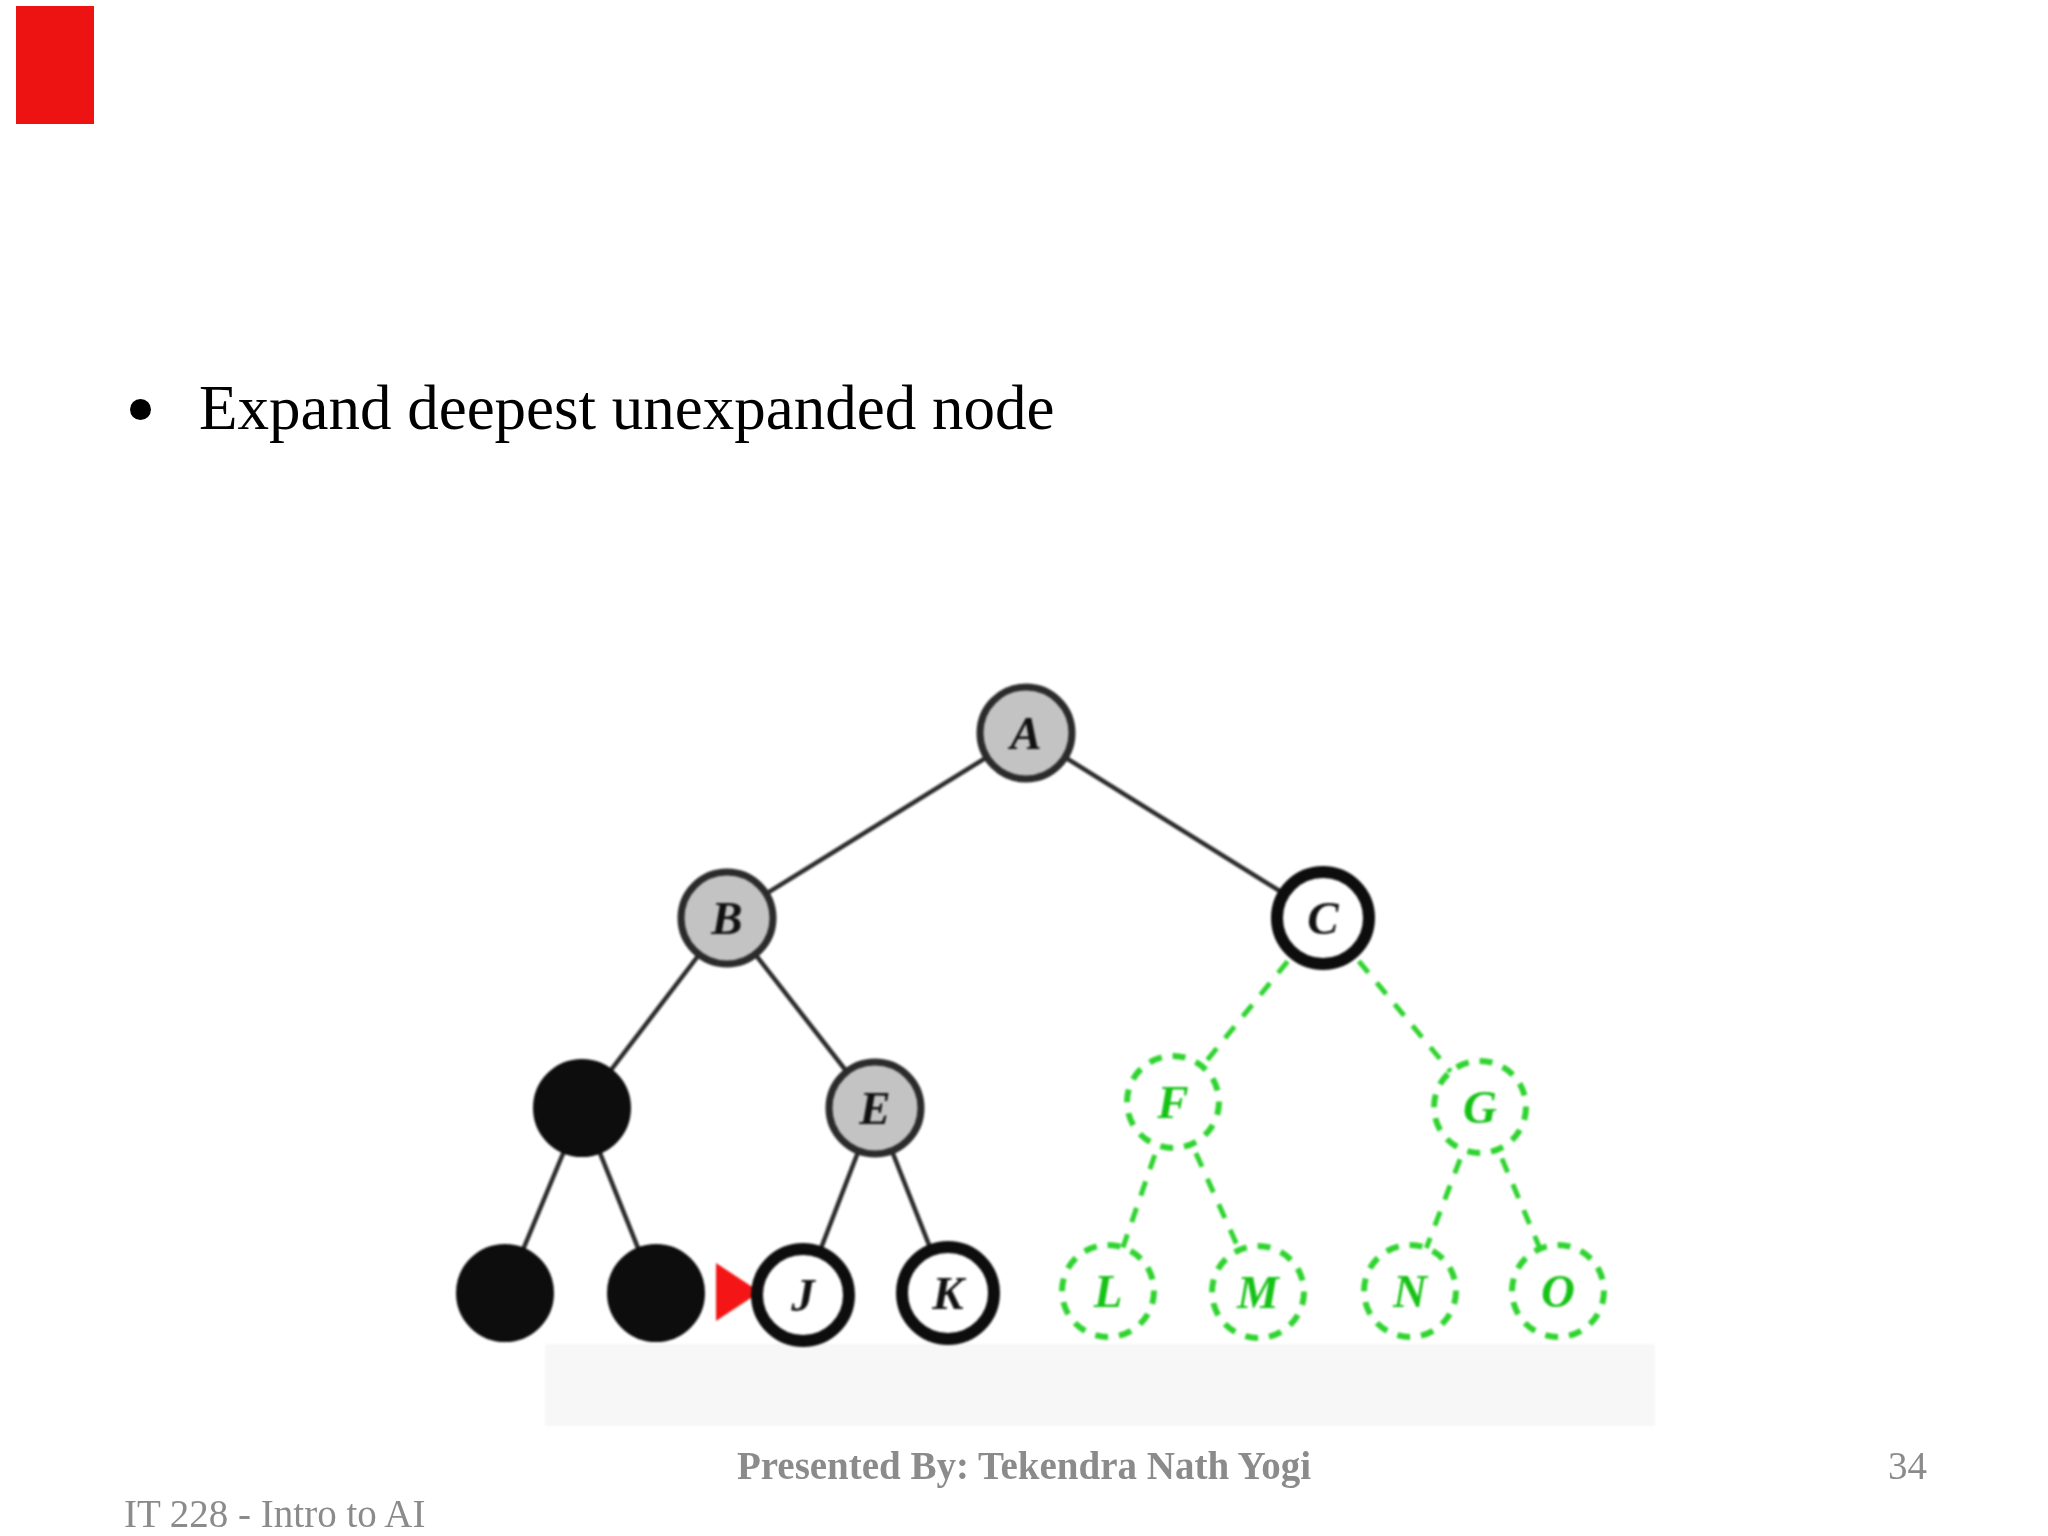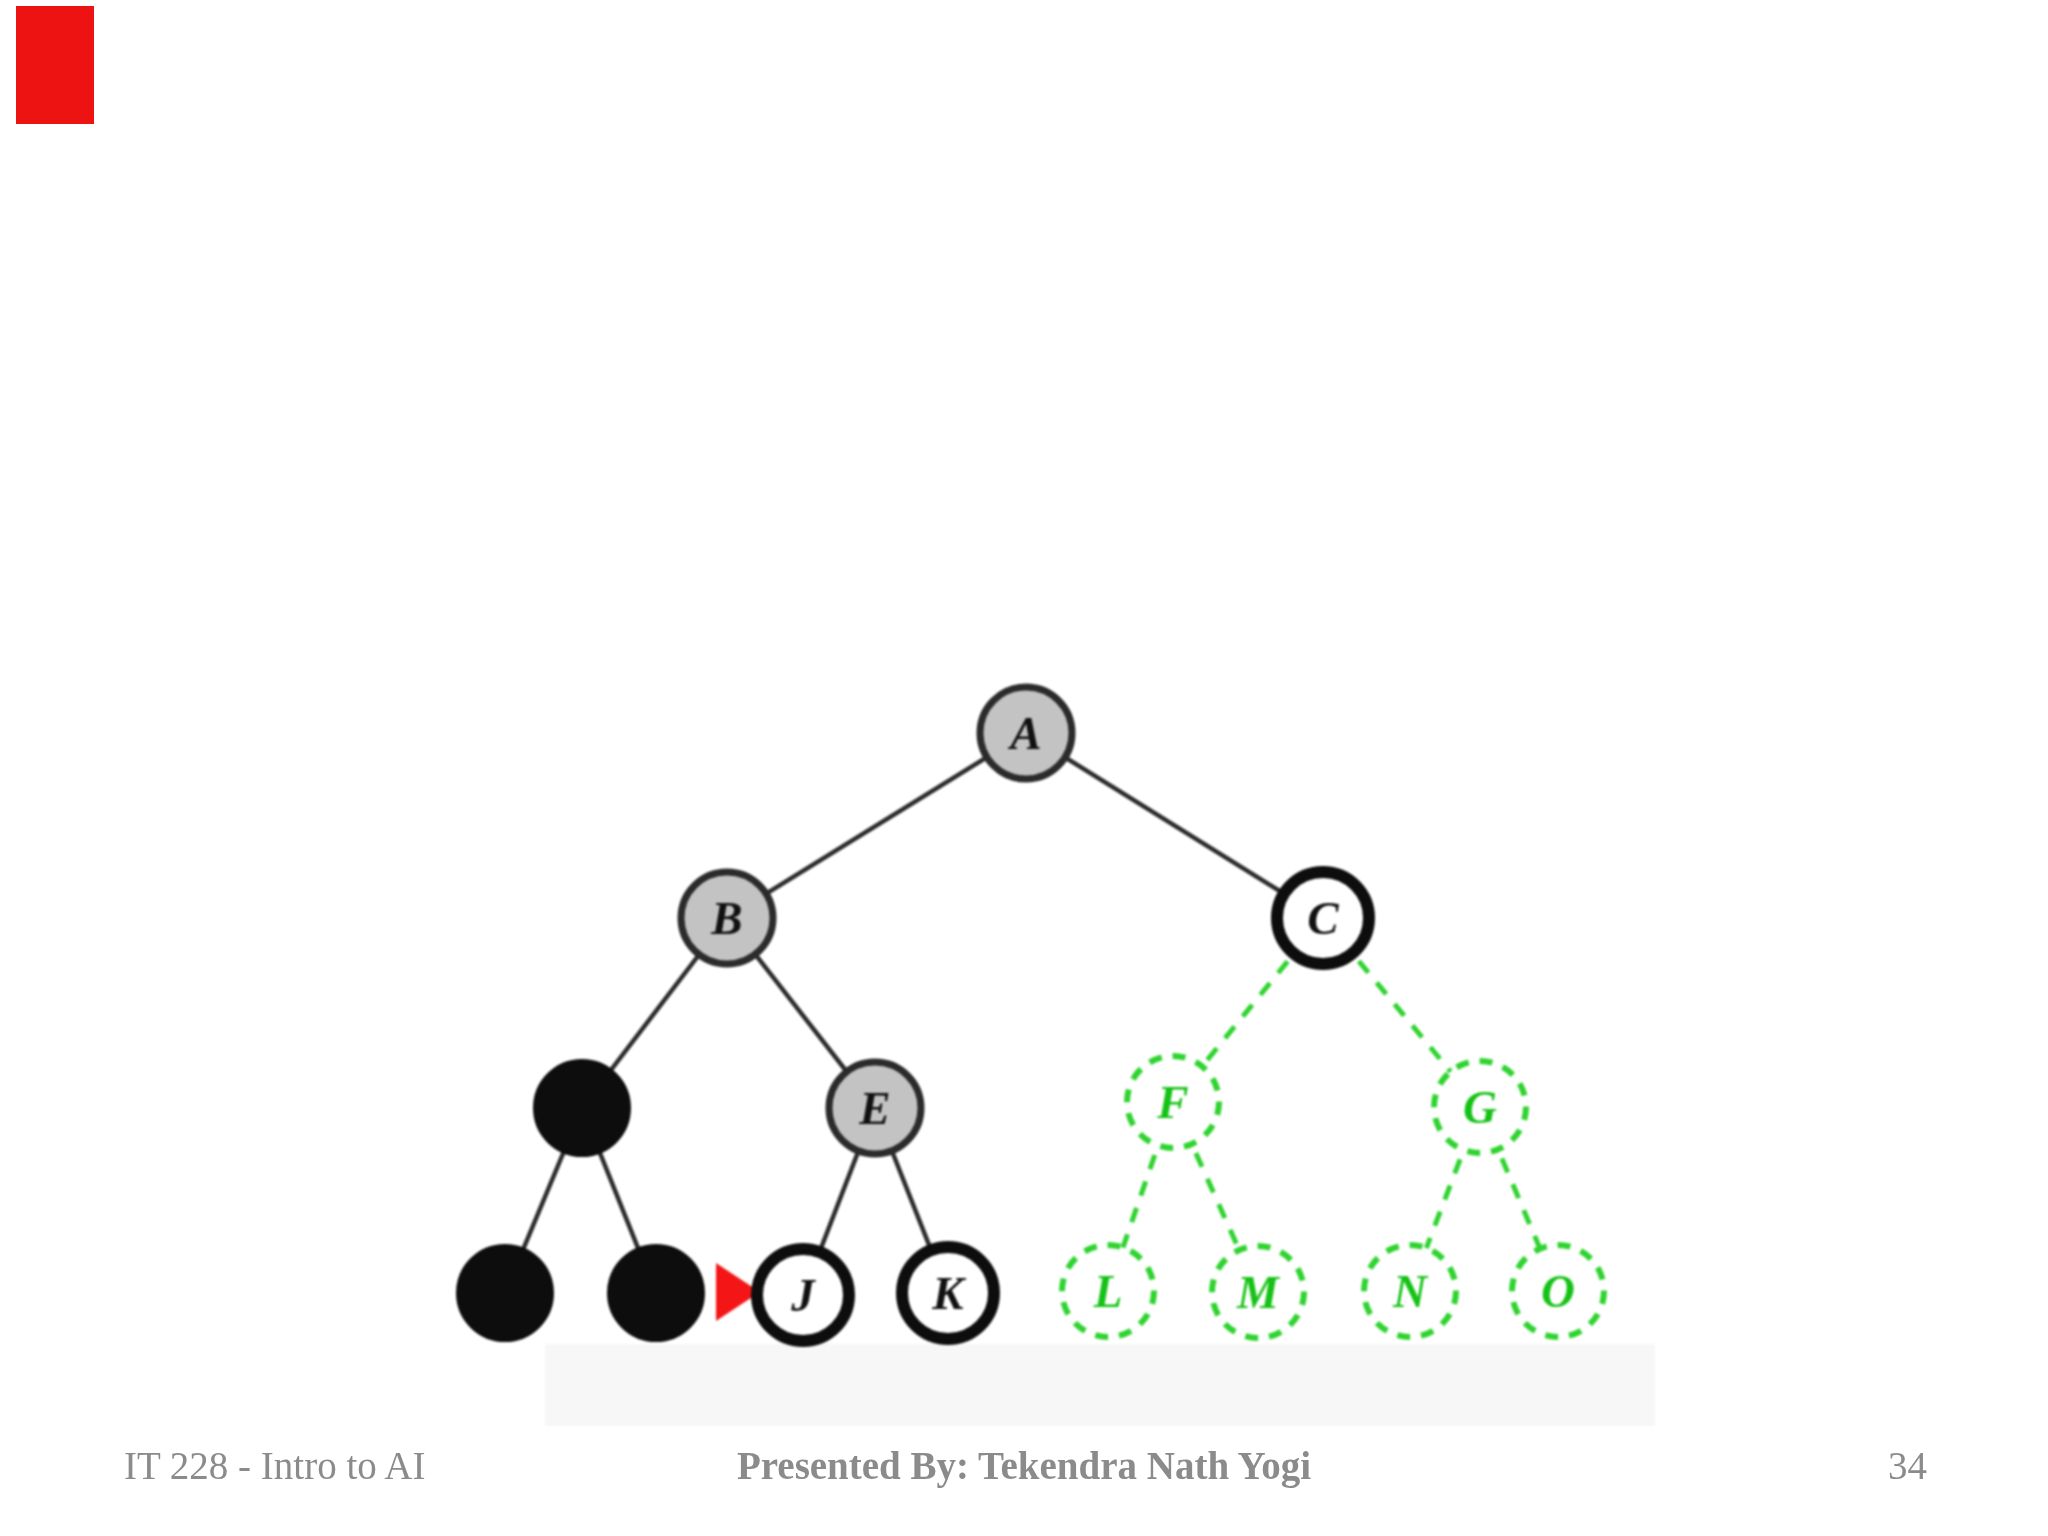--- a/index.html
+++ b/index.html
@@ -59,32 +59,36 @@
     height: 1536px;
     filter: blur(0.8px);
   }
   .footer-left, .footer-center, .footer-page {
     position: absolute;
     top: 1446px;
     font-size: 39px;
     line-height: 1;
     white-space: nowrap;
   }
-  .footer-left { left: 124px; }
+  .footer-left { left: 124px; margin-top: 48px; }
   .footer-center { left: 0; right: 0; text-align: center; font-weight: bold; }
   .footer-page { left: 1888px; font-family: Liberation Serif, serif; }
 </style>
 </head>
 <body>
 
 <div class="slide">
 
   <div class="red-marker" style="background: rgb(238, 19, 19);"></div>
 
 
+  <div class="bullet-row">
+    <span class="bullet-dot"></span>
+    <span class="bullet-text">Expand deepest unexpanded node</span>
+  </div>
 
   <svg class="tree-svg" viewBox="0 0 2048 1536">
       <rect x="545" y="1344" width="1110" height="82" fill="#f7f7f7"></rect>
       <line x1="1026" y1="733" x2="727" y2="918" stroke="#2b2b2b" stroke-width="4.5"></line>
       <line x1="1026" y1="733" x2="1323" y2="918" stroke="#2b2b2b" stroke-width="4.5"></line>
       <line x1="727" y1="918" x2="582" y2="1108" stroke="#2b2b2b" stroke-width="4.5"></line>
       <line x1="727" y1="918" x2="875" y2="1108" stroke="#2b2b2b" stroke-width="4.5"></line>
       <line x1="582" y1="1108" x2="505" y2="1293" stroke="#2b2b2b" stroke-width="4.5"></line>
       <line x1="582" y1="1108" x2="656" y2="1293" stroke="#2b2b2b" stroke-width="4.5"></line>
       <line x1="875" y1="1108" x2="803" y2="1295" stroke="#2b2b2b" stroke-width="4.5"></line>

